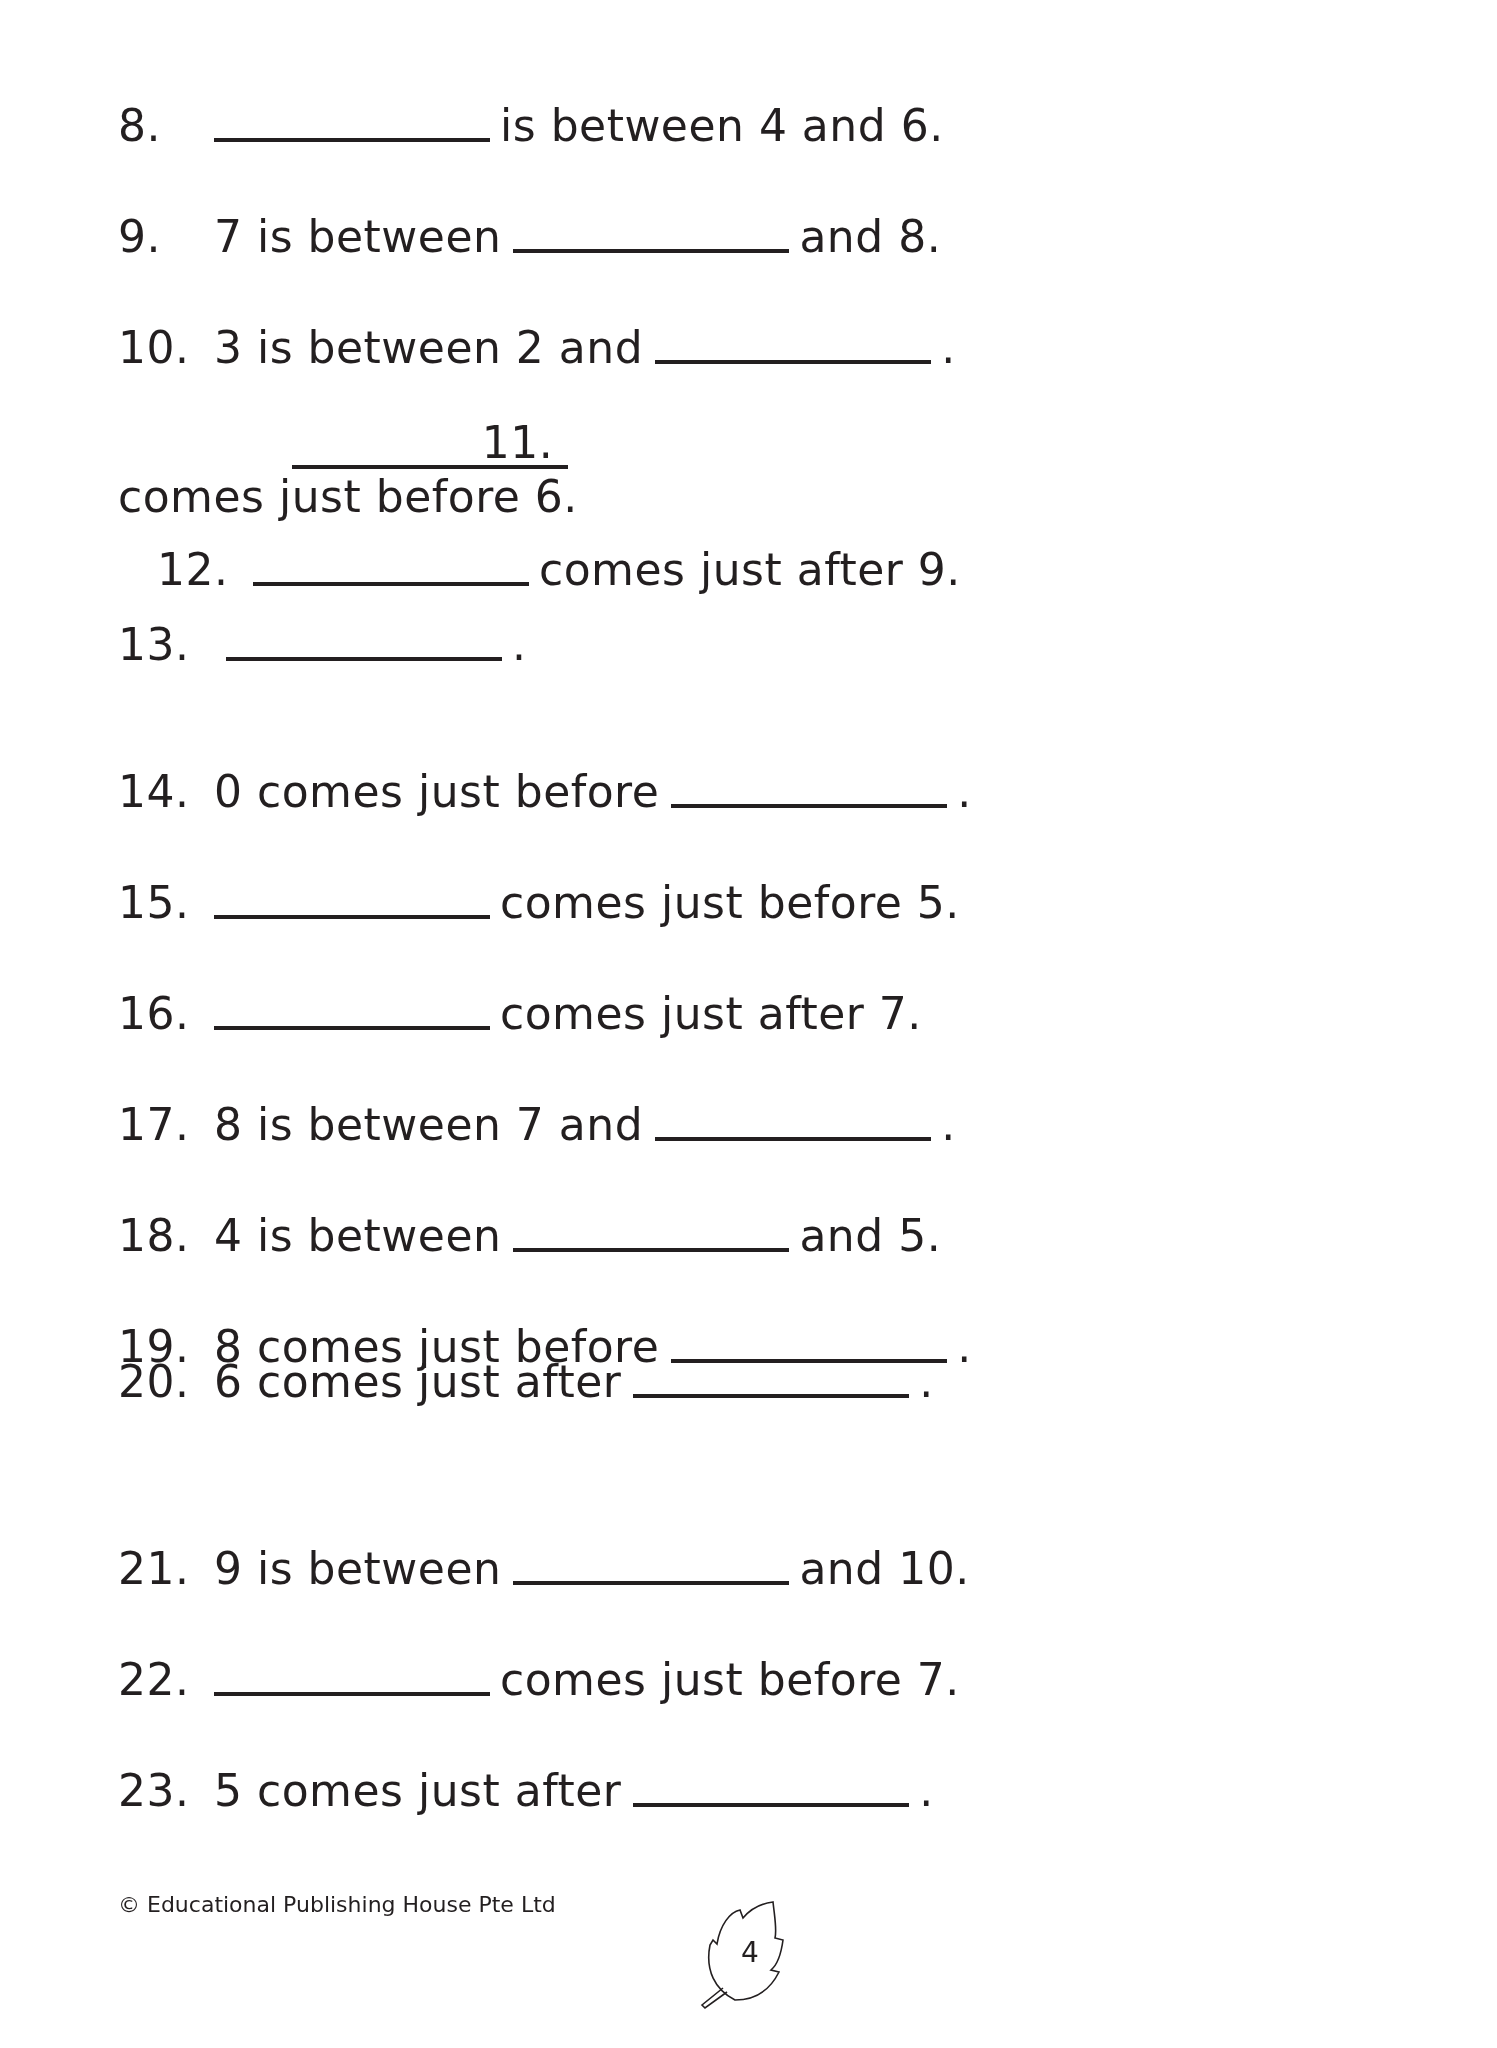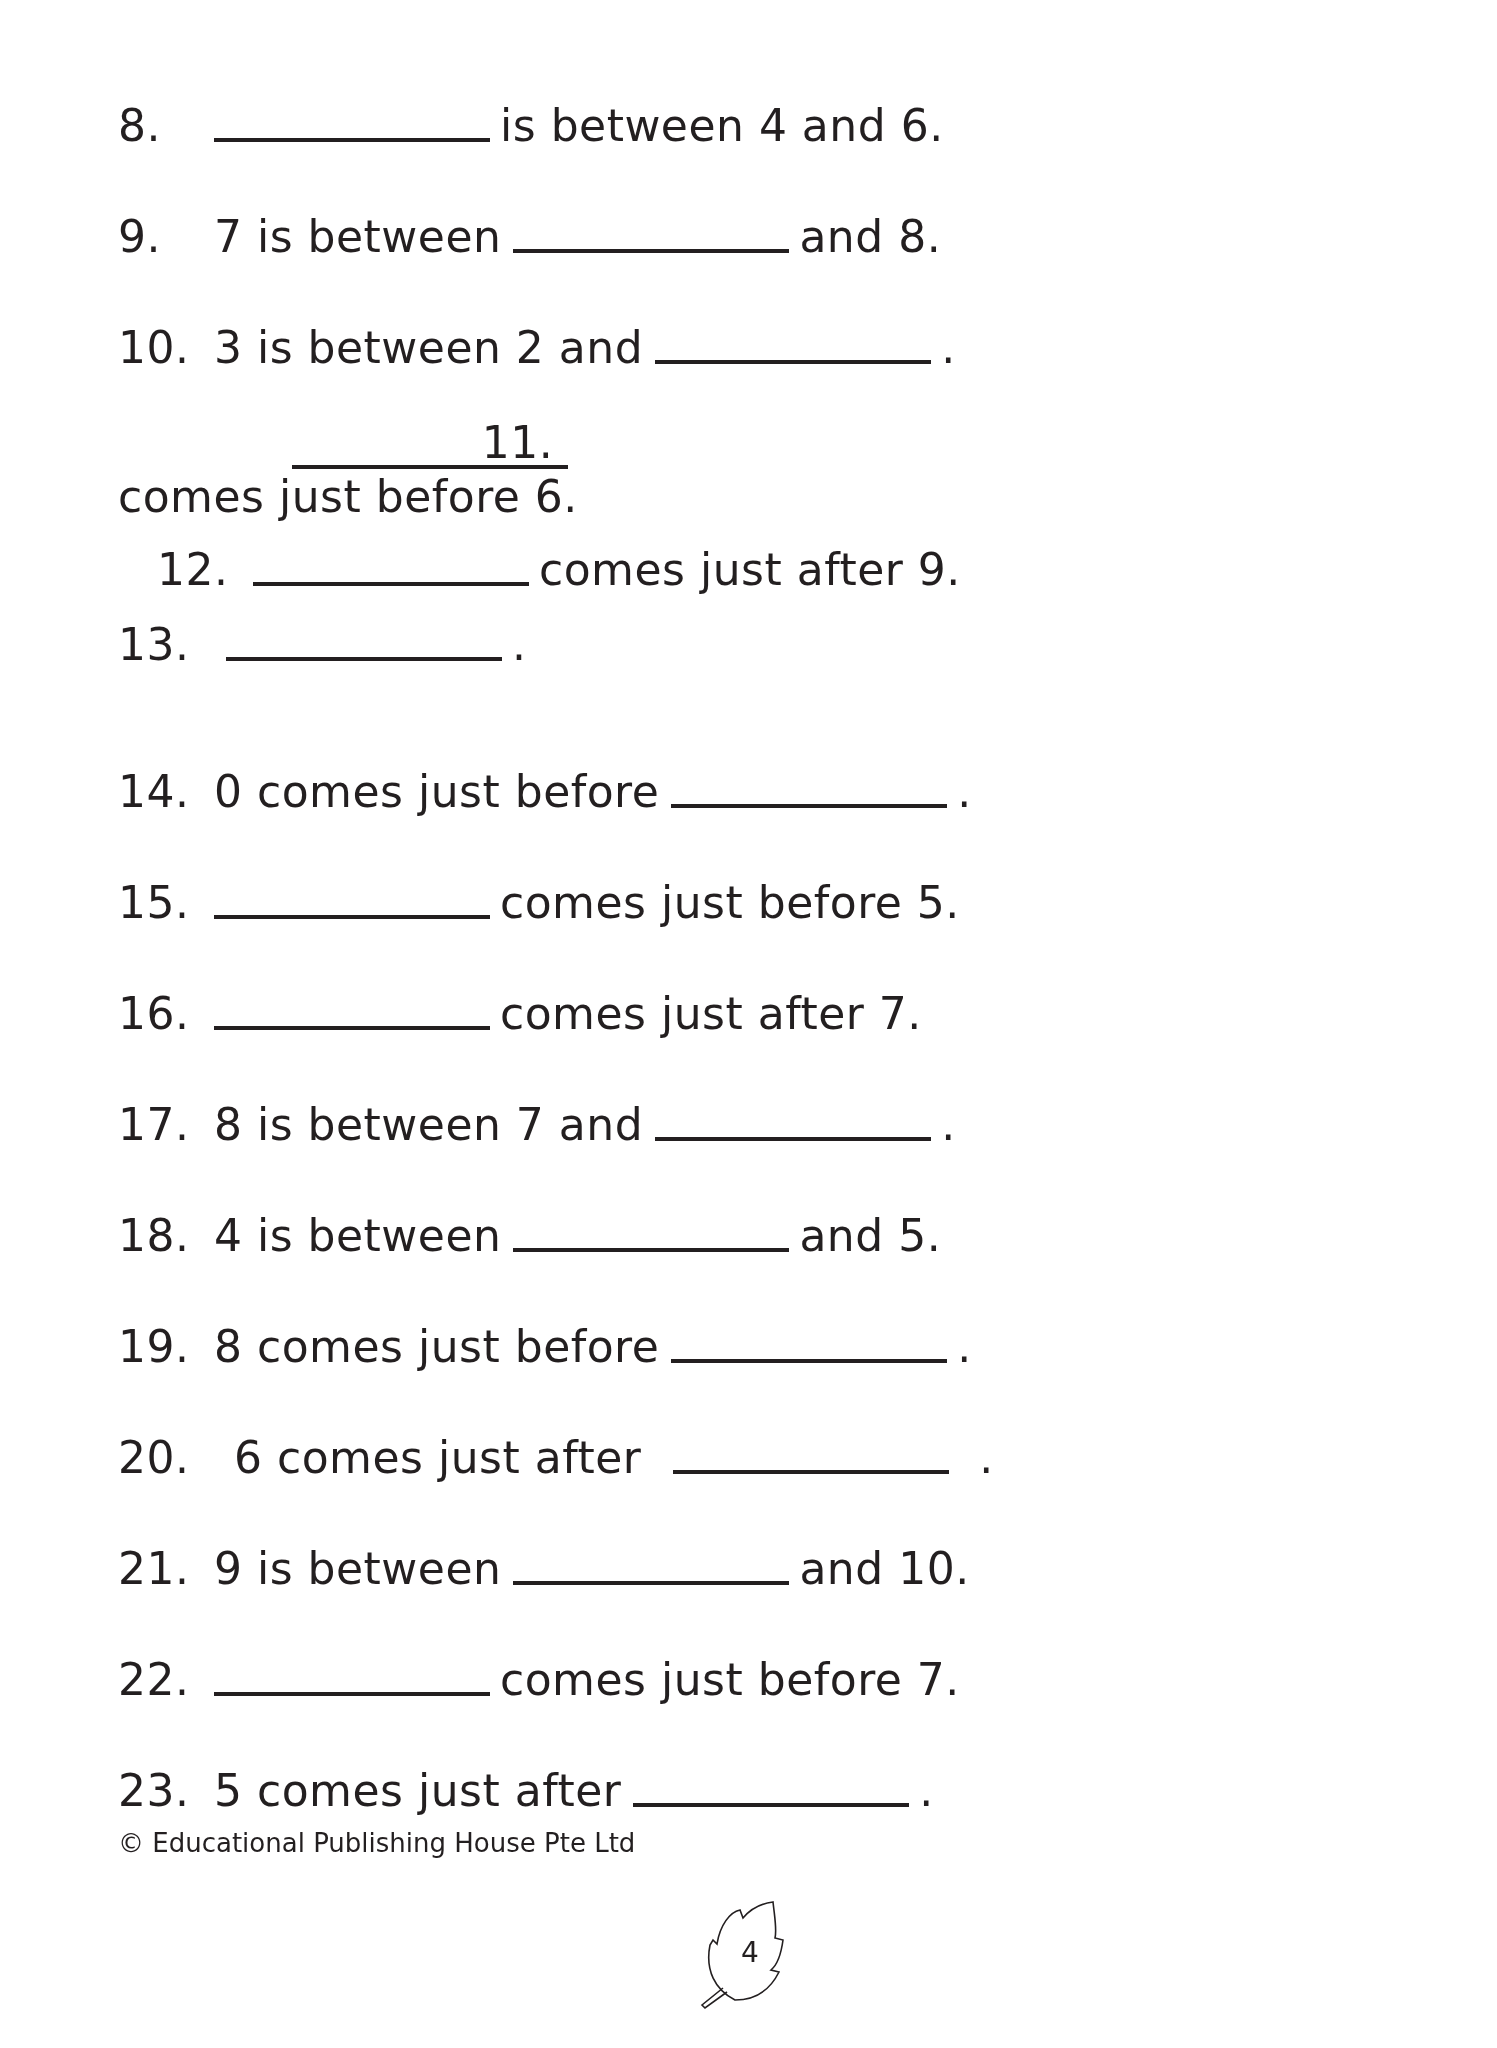--- a/index.html
+++ b/index.html
@@ -2,21 +2,21 @@
 <html><head>
 <meta charset="utf-8">
 <style>
   html,body{margin:0;padding:0;background:#fff;}
   body{width:1497px;height:2048px;position:relative;overflow:hidden;font-family:"DejaVu Sans",sans-serif;color:#231f20;}
   .row{position:absolute;left:118px;height:60px;display:flex;align-items:flex-end;font-size:44px;letter-spacing:0.5px;line-height:1;}
   .num{width:96px;display:inline-block;}
   .blank{display:inline-block;width:276px;border-bottom:4px solid #231f20;margin:0 10px 6px 0;height:1px;}
   .blank.mid{margin-left:12px;}
   .txt{white-space:pre;}
-  .footer{position:absolute;left:118px;top:1828px;font-size:26px;color:#231f20;}
+  .footer{position:absolute;left:118px;top:1892px;font-size:22px;color:#231f20;}
   .leaf{position:absolute;left:695px;top:1900px;width:110px;height:110px;}
   .pagenum{position:absolute;left:735px;top:1936px;font-size:28px;width:30px;text-align:center;}
 </style>
 </head>
 <body>
 
 <div id="rows">
     <div class="row" style="top: 88px;">
       <span class="num">8.</span>
       <span class="blank"></span>
@@ -76,21 +76,21 @@
       <span class="txt">4 is between</span>
       <span class="blank mid"></span>
       <span class="txt">and 5.</span>
     </div>
     <div class="row" style="top: 1309px;">
       <span class="num">19.</span>
       <span class="txt">8 comes just before</span>
       <span class="blank mid"></span>
       <span class="txt">.</span>
     </div>
-    <div class="row" style="top: 1420px; gap: 20px;">
+    <div class="row" style="top: 1344px;">
       <span class="num">20.</span>
       <span class="txt">6 comes just after</span>
       <span class="blank mid"></span>
       <span class="txt">.</span>
     </div>
     <div class="row" style="top: 1531px;">
       <span class="num">21.</span>
       <span class="txt">9 is between</span>
       <span class="blank mid"></span>
       <span class="txt">and 10.</span>

